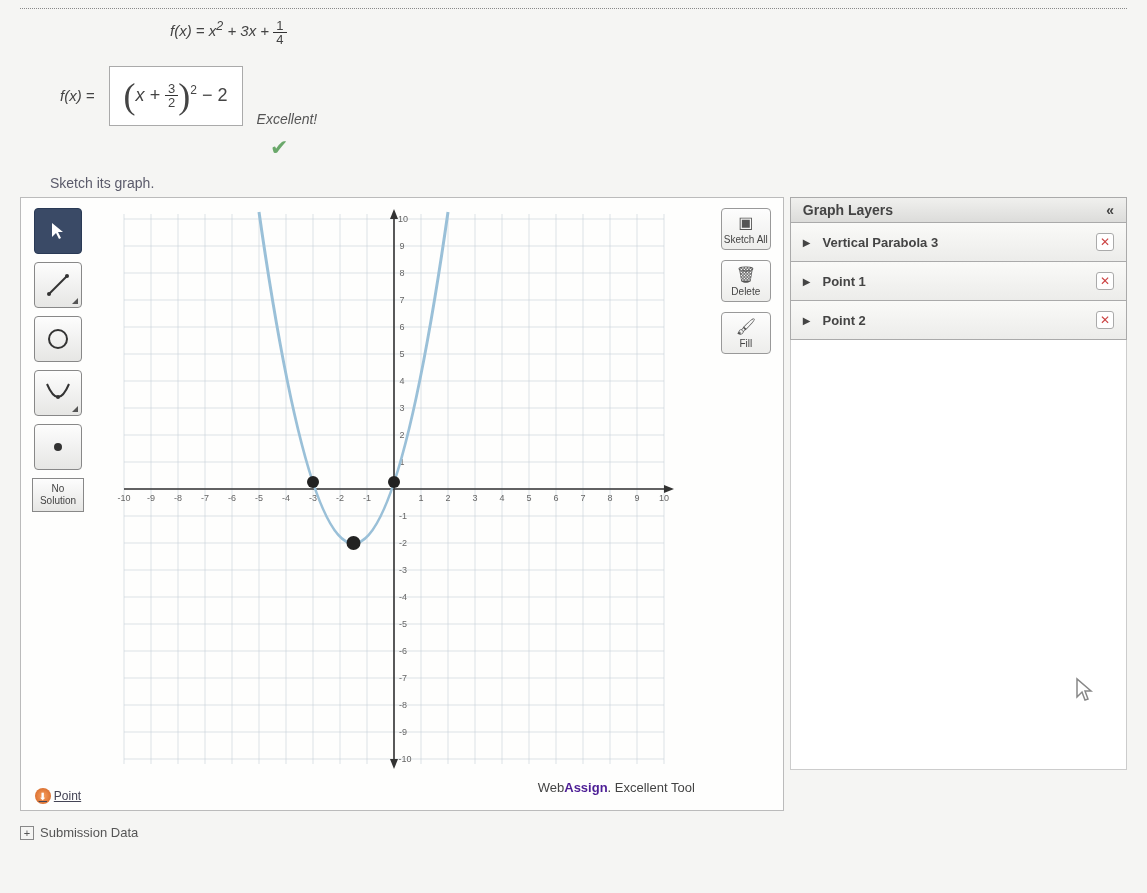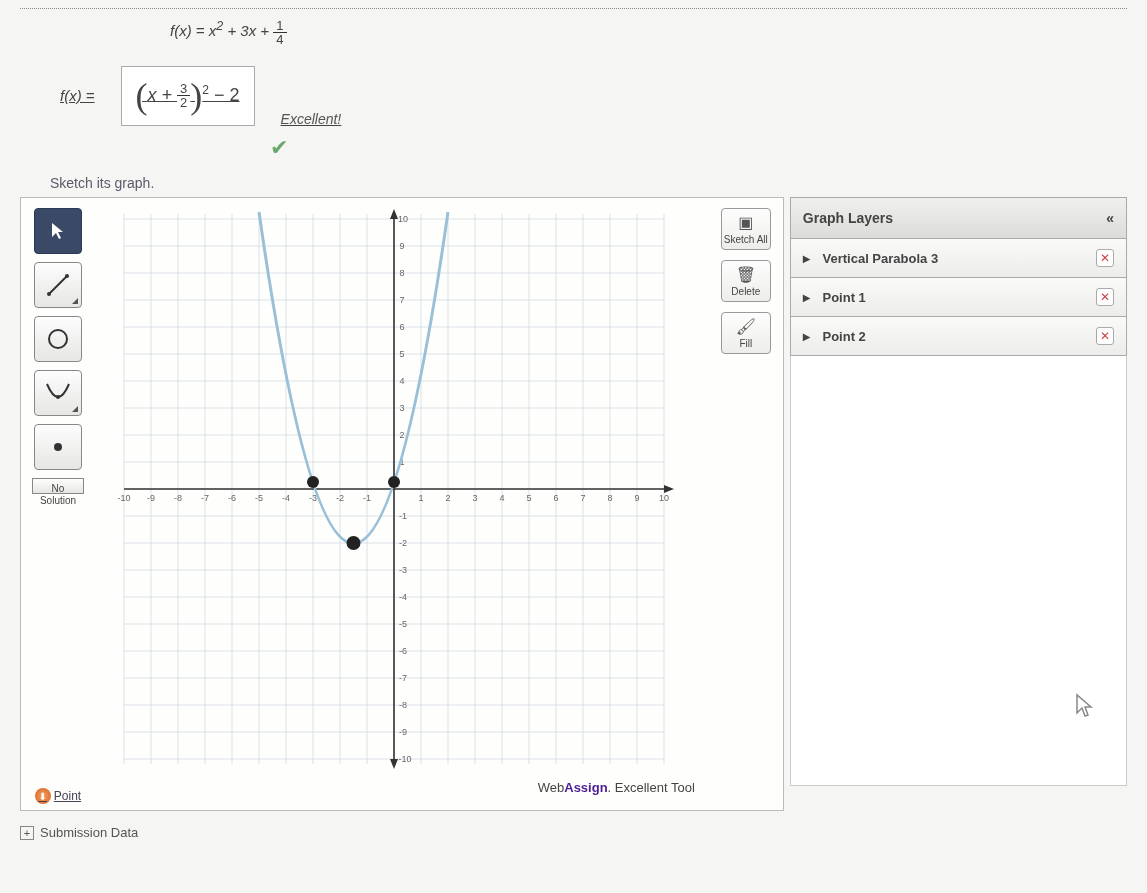--- a/index.html
+++ b/index.html
@@ -4,46 +4,46 @@
 <style>
 * { box-sizing: border-box; margin: 0; padding: 0; }
 body { font-family: Arial, sans-serif; background: #f5f5f3; color: #444; font-size: 13px; }
 .page { padding: 8px 20px; }
 .dotted-line { border-top: 1.5px dotted #888; margin-bottom: 10px; }
 .prompt { color: #5a5a6a; font-size: 14px; margin: 6px 0 12px 30px; }
 .equation-given { margin: 10px 0 18px 150px; font-size: 15px; font-style: italic; }
 .frac { display: inline-block; vertical-align: middle; text-align: center; font-style: normal; }
 .frac .n { display: block; border-bottom: 1px solid #333; padding: 0 3px; line-height: 1; font-size: 13px; }
 .frac .d { display: block; padding: 0 3px; line-height: 1; font-size: 13px; }
-.answer-row { display: flex; align-items: center; margin: 10px 0 8px 40px; gap: 26px; text-decoration: underline; }
+.answer-row { display: flex; align-items: center; margin: 10px 0 8px 40px; gap: 14px; }
 .answer-box { border: 1px solid #aaa; padding: 8px 14px; background: #fff; font-size: 18px; }
 .bigp { font-size: 36px; vertical-align: middle; font-family: 'Times New Roman', serif; }
 .sup2 { font-size: 12px; vertical-align: super; }
 .excellent { font-style: italic; color: #555; font-size: 14px; margin-top: 47px; }
 .checkmark { color: #6aa86a; font-size: 22px; margin-left: 250px; }
 .sketch-label { color: #5a5a6a; font-size: 14px; margin: 14px 0 6px 30px; }
 .graph-wrap { display: flex; align-items: flex-start; }
 .graph-box { border: 1px solid #bbb; background: #fefefd; width: 770px; padding: 6px; position: relative; }
 .graph-inner { display: flex; }
 .tool-col { width: 62px; display: flex; flex-direction: column; gap: 8px; align-items: center; padding-top: 4px; }
 .tool-btn { width: 48px; height: 46px; border: 1px solid #888; border-radius: 4px; background: linear-gradient(#fdfdfd,#e6e6e4); display: flex; align-items: center; justify-content: center; font-size: 20px; cursor: pointer; position: relative; }
 .tool-btn.selected { background: #3a4a66; color: #fff; border-color: #2a3a56; }
 .tool-btn .corner { position: absolute; right: 3px; bottom: 3px; width: 0; height: 0; border-left: 6px solid transparent; border-bottom: 6px solid #555; }
-.no-sol { width: 52px; height: 16px; border: 1px solid #888; border-radius: 0; background: linear-gradient(#fdfdfd,#e6e6e4); font-size: 10px; text-align: center; line-height: 1.2; padding-top: 4px; cursor: pointer; }
+.no-sol { width: 52px; height: 34px; border: 1px solid #888; border-radius: 0; background: linear-gradient(#fdfdfd,#e6e6e4); font-size: 10px; text-align: center; line-height: 1.2; padding-top: 4px; cursor: pointer; }
 .help-btn { margin-top: auto; display: flex; align-items: center; gap: 3px; font-size: 12px; color: #445; text-decoration: underline; cursor: pointer; }
 .help-btn .icon { width: 16px; height: 16px; border-radius: 50%; background: radial-gradient(#f8a060,#d06020); display: flex; align-items: center; justify-content: center; color: #fff; font-size: 10px; }
 .canvas-col { flex: 1; position: relative; height: 600px; display:flex; flex-direction:column; }
 svg.plot { width: 590px; height: 570px; }
 .graph-footer { text-align: right; padding: 6px 20px 0 0; font-size: 13px; }
 .graph-footer b { color: #4c1d95; }
 .action-col { width: 62px; display: flex; flex-direction: column; gap: 10px; align-items: center; padding-top: 4px; }
 .action-btn { width: 50px; border: 1px solid #999; border-radius: 4px; background: linear-gradient(#fdfdfd,#ededeb); text-align: center; padding: 4px 0; font-size: 10px; cursor: pointer; }
 .action-btn .icon { font-size: 16px; display: block; margin-bottom: 2px; color: #555; }
 .layers-panel { width: 340px; margin-left: 6px; }
-.layers-header { background: linear-gradient(#f0f0ee,#dcdcda); border: 1px solid #aaa; padding: 12px 12px; font-weight: bold; font-size: 14px; display: flex; justify-content: space-between; align-items: center; }
+.layers-header { background: linear-gradient(#f0f0ee,#dcdcda); border: 1px solid #aaa; padding: 4px 12px; font-weight: bold; font-size: 14px; display: flex; justify-content: space-between; align-items: center; }
 .layers-header .collapse { font-size: 14px; }
 .layer-item { background: linear-gradient(#fafaf8,#ececea); border: 1px solid #aaa; border-top: none; padding: 10px 12px; display: flex; align-items: center; font-size: 13px; }
 .layer-item .arrow { margin-right: 12px; color: #444; font-size: 10px; }
 .layer-item .close { margin-left: auto; width: 18px; height: 18px; border: 1px solid #aaa; border-radius: 3px; display: flex; align-items: center; justify-content: center; font-size: 12px; color: #c44; background: #fff; cursor: pointer; }
 .layers-body { background: #fff; border: 1px solid #ccc; border-top: none; height: 430px; }
 .cursor-overlay { position: absolute; right: 30px; bottom: 60px; font-size: 24px; color: #666; }
 .submission { margin-top: 14px; color: #555; display: flex; align-items: center; gap: 6px; }
 .submission .plus { border: 1px solid #888; width: 14px; height: 14px; display: inline-flex; align-items: center; justify-content: center; font-size: 11px; }
 </style>
 </head>

